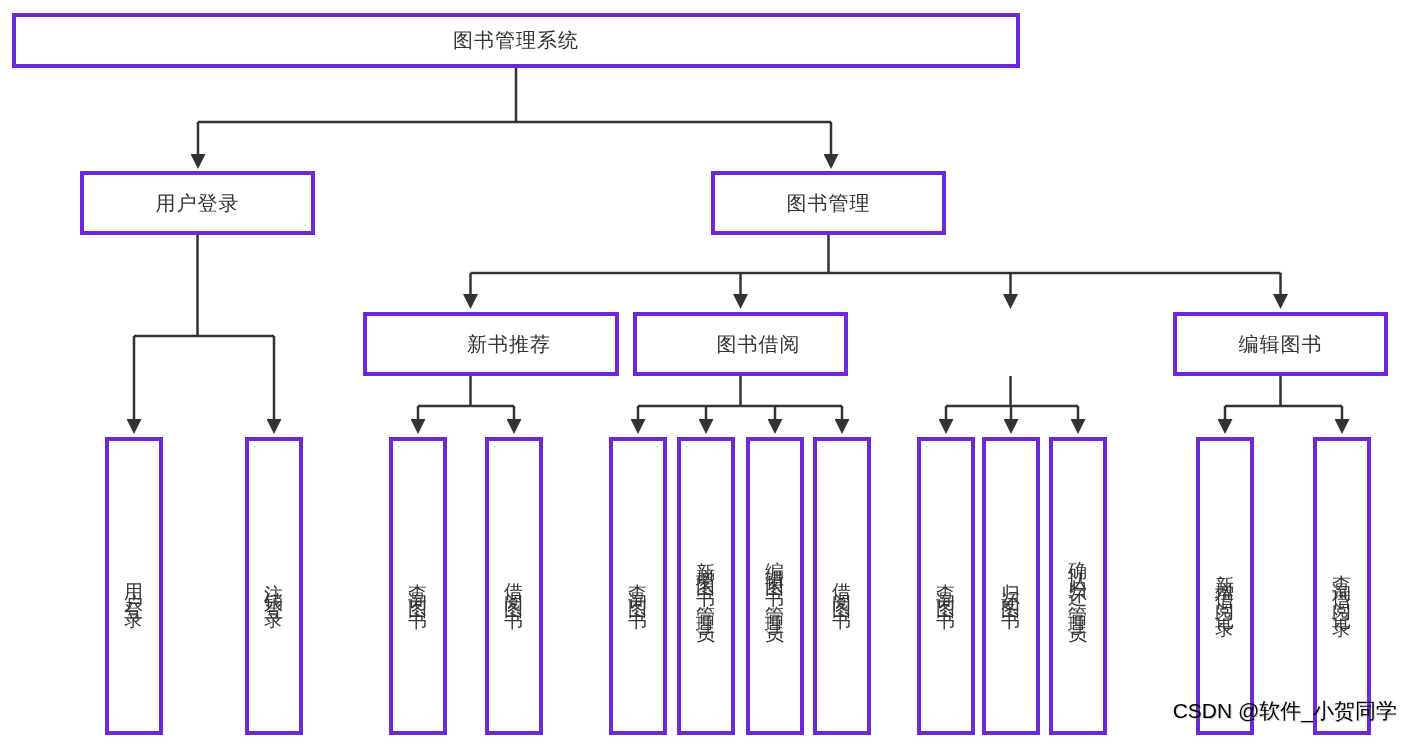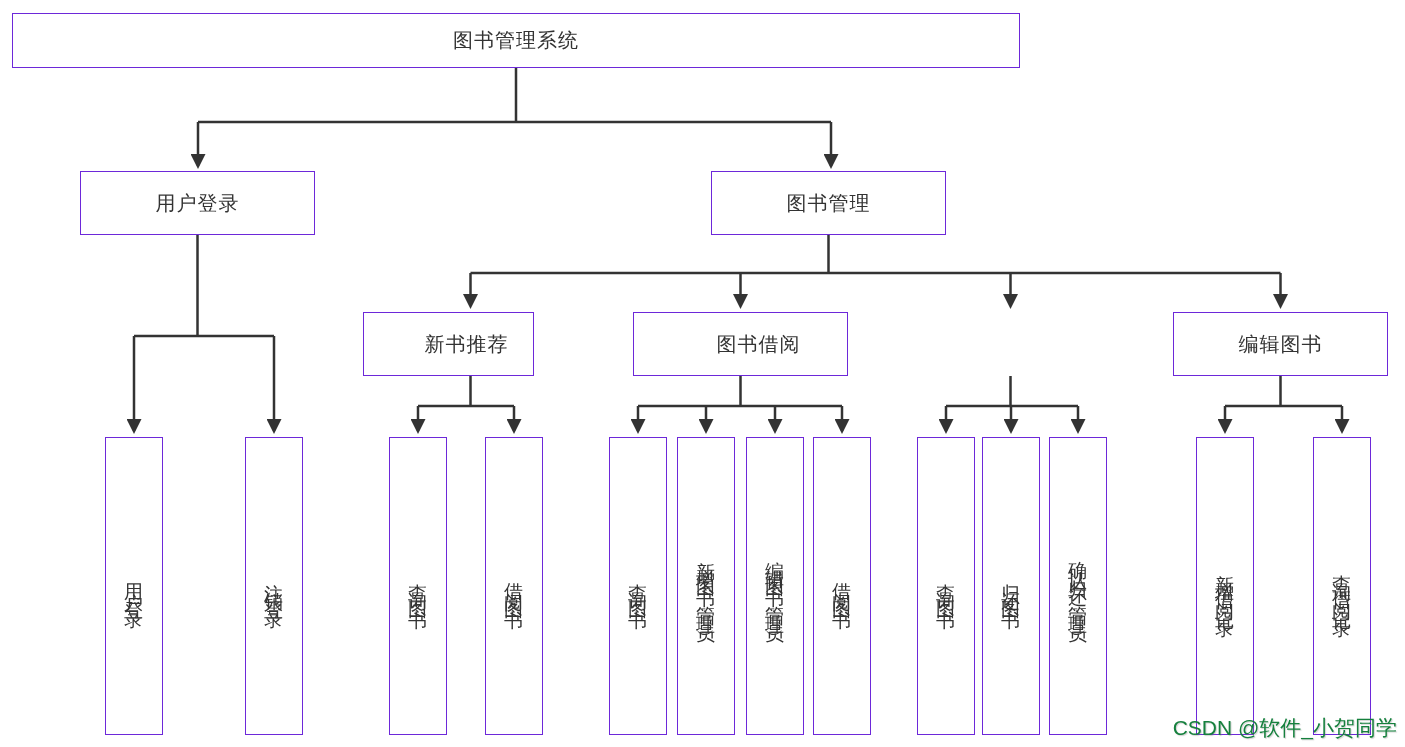--- a/index.html
+++ b/index.html
@@ -14,64 +14,64 @@
   svg.connectors {
     position: absolute;
     left: 0; top: 0;
     width: 1405px; height: 747px;
     z-index: 1;
   }
   .box {
     position: absolute;
     box-sizing: border-box;
     background: #ffffff;
-    border: 1px solid #6d28d9;
+    border: 4px solid #6d28d9;
     color: #333333;
     display: flex;
     align-items: center;
     justify-content: center;
     z-index: 2;
   }
   .hbox { font-size: 20px; letter-spacing: 1px; }
   .vbox {
     font-size: 19px;
     writing-mode: vertical-rl;
     text-orientation: mixed;
     letter-spacing: 9px;
     line-height: 1;
     text-align: center;
   }
   
   .n-root   { left: 12px;   top: 13px;  width: 1008px; height: 55px; }
   .n-l2-0   { left: 80px;   top: 171px; width: 235px;  height: 64px; }
   .n-l2-1   { left: 711px;  top: 171px; width: 235px;  height: 64px; }
-  .n-l3-0   { left: 363px;  top: 312px; width: 171px;  height: 64px; padding-left: 36px; }
+  .n-l3-0   { left: 363px;  top: 312px; width: 256px;  height: 64px; padding-left: 36px; }
   .n-l3-1   { left: 633px;  top: 312px; width: 215px;  height: 64px; padding-left: 36px; }
   .n-l3-2   { left: 903px;  top: 312px; width: 215px;  height: 64px; }
   .n-l3-3   { left: 1173px; top: 312px; width: 215px;  height: 64px; }
   .leaf     { top: 437px; width: 58px; height: 298px; }
   .n-lf-0   { left: 105px; }
   .n-lf-1   { left: 245px; }
   .n-lf-2   { left: 389px; }
   .n-lf-3   { left: 485px; }
   .n-lf-4   { left: 609px; }
   .n-lf-5   { left: 677px; }
   .n-lf-6   { left: 746px; }
   .n-lf-7   { left: 813px; }
   .n-lf-8   { left: 917px; }
   .n-lf-9   { left: 982px; }
   .n-lf-10  { left: 1049px; }
   .n-lf-11  { left: 1196px; }
   .n-lf-12  { left: 1313px; }
   .watermark {
     position: absolute;
     right: 8px;
-    bottom: 5px;
+    bottom: 22px;
     font-size: 21px;
-    color: #15803d;
+    color: #000000;
     text-shadow: 1px 1px 1px rgba(120,120,120,0.35);
     z-index: 5;
     white-space: nowrap;
   }
 </style>
 </head>
 <body>
 
 <div class="canvas">
 

